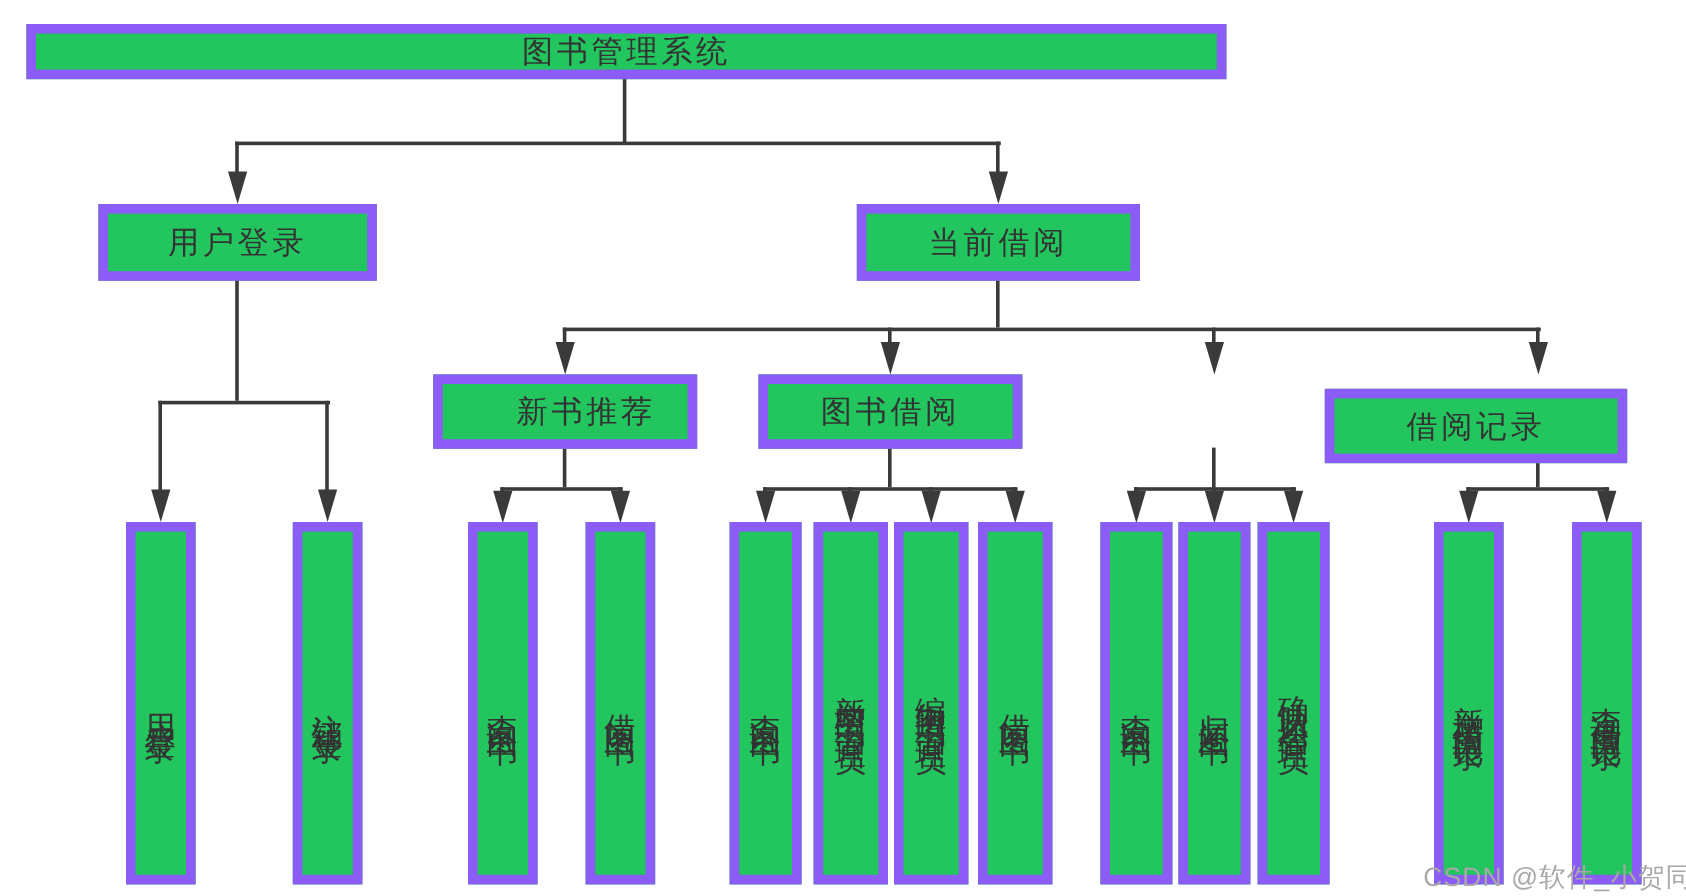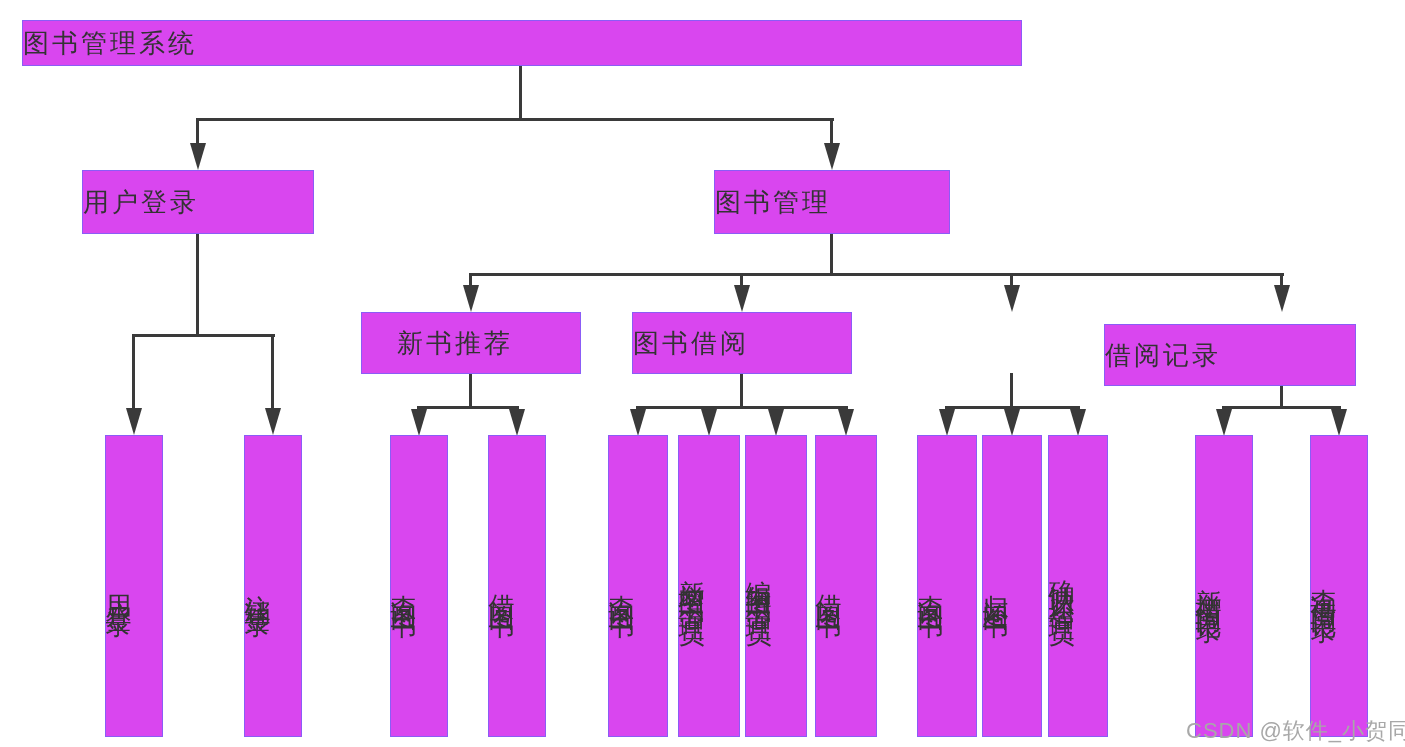--- a/index.html
+++ b/index.html
@@ -12,25 +12,25 @@
     position: relative;
     width: 1405px;
     height: 747px;
     background: #ffffff;
     overflow: hidden;
   }
   
   .box {
     position: absolute;
     box-sizing: border-box;
-    border: 1px solid #8b5cf6;
-    background: #d946ef;
+    border: 8px solid #8b5cf6;
+    background: #22c55e;
     display: flex;
     align-items: center;
-    justify-content: flex-start;
+    justify-content: center;
     color: #333333;
   }
   .box .lbl {
     font-size: 26px;
     letter-spacing: 3px;
     color: #333333;
     white-space: nowrap;
     line-height: 1;
   }
   .vbox .lbl {
@@ -132,21 +132,21 @@
   <div class="ah" style="left:1331px; top:409px;"></div>
 
   <div class="box" style="left:22px; top:20px; width:1000px; height:46px;">
     <span class="lbl">图书管理系统</span>
   </div>
 
   <div class="box" style="left:82px; top:170px; width:232px; height:64px;">
     <span class="lbl">用户登录</span>
   </div>
   <div class="box" style="left:714px; top:170px; width:236px; height:64px;">
-    <span class="lbl">图书管理</span>
+    <span class="lbl">当前借阅</span>
   </div>
 
   <div class="box" style="left:361px; top:312px; width:220px; height:62px;padding-left:35px;">
     <span class="lbl">新书推荐</span>
   </div>
   <div class="box" style="left:632px; top:312px; width:220px; height:62px;">
     <span class="lbl">图书借阅</span>
   </div>
   <div class="box" style="left:1104px; top:312px; width:252px; height:62px;margin-top:12px;">
     <span class="lbl">借阅记录</span>

